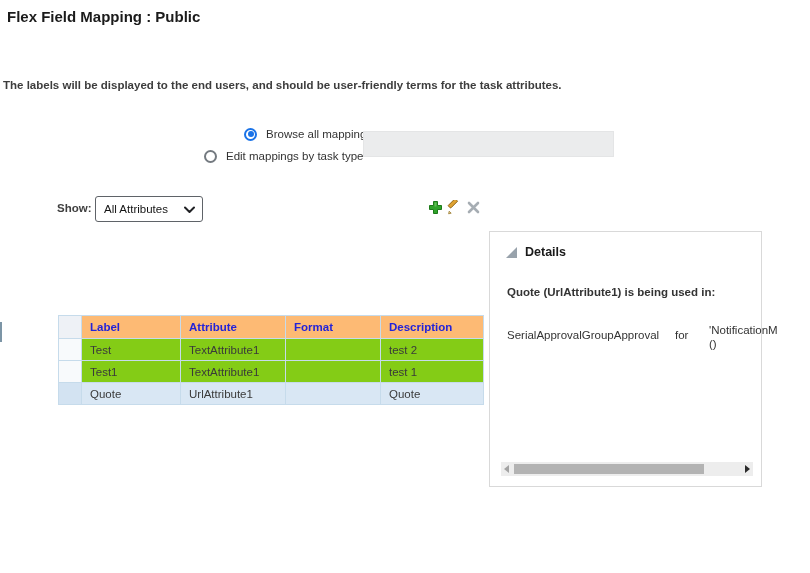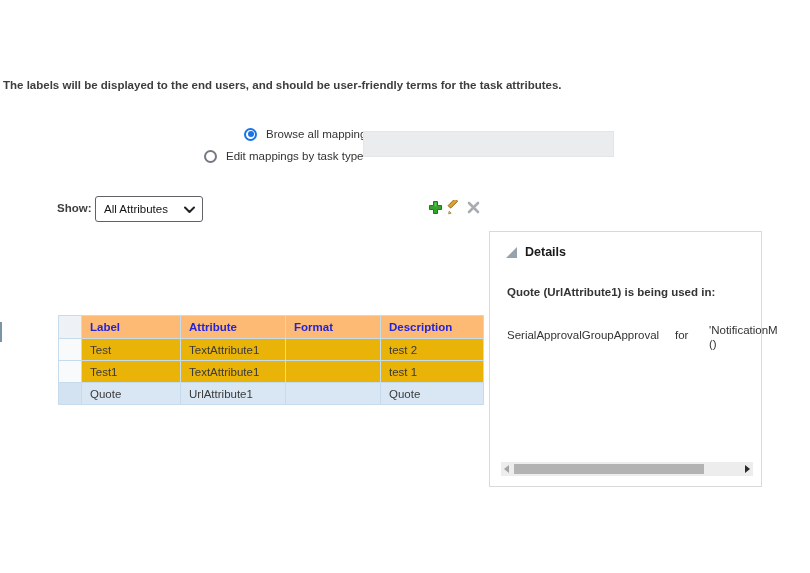--- a/index.html
+++ b/index.html
@@ -30,21 +30,21 @@
   .select-box .chev { flex:0 0 auto; }
 
   
   .toolbar { position:absolute; left:427px; top:199px; display:flex; align-items:center; gap:3px; }
   .tool-icon { width:16px; height:16px; display:flex; align-items:center; justify-content:center; }
 
   
   .flex-table { position:absolute; left:58px; top:315px; border-collapse:collapse; table-layout:fixed; font-size:11.5px; }
   .flex-table th, .flex-table td { border:1px solid #c6dbeb; padding:0 0 0 8px; text-align:left; overflow:hidden; white-space:nowrap; }
   .flex-table th { height:23px; font-weight:bold; color:#2323d9; background:#fdba74; }
-  .flex-table td { height:22px; color:#3a3a3a; background:#eab308; font-weight:normal; }
+  .flex-table td { height:22px; color:#3a3a3a; background:#84cc16; font-weight:normal; }
   .flex-table th.sel-col { background:#eef1f6; padding:0; }
   .flex-table td.sel-col { background:#f8fafc; padding:0; }
   .flex-table tr.selected td { background:#d9e7f4; }
   .flex-table tr.selected td.sel-col { background:#d3e3f2; }
 
   .edge-artifact { position:absolute; left:0; top:322px; width:2px; height:20px; background:#7c95a6; }
 
   
   .details-panel { position:absolute; left:489px; top:231px; width:273px; height:256px; border:1px solid #d9d9d9; background:#fff; }
   .details-header { position:absolute; left:16px; top:13px; display:flex; align-items:flex-end; gap:7px; }
@@ -60,20 +60,21 @@
   .hs-thumb { position:absolute; left:13px; top:2px; width:190px; height:10px; background:#b3b3b3; }
   .hs-arrow { position:absolute; top:3px; width:0; height:0; border-top:4px solid transparent; border-bottom:4px solid transparent; }
   .hs-left { left:3px; border-right:5px solid #a3a3a3; }
   .hs-right { right:3px; border-left:5px solid #2b2b2b; }
 </style>
 </head>
 <body>
 
 <div class="stage">
 
+  <div class="page-title">Flex Field Mapping : Public</div>
 
   <div class="intro-line intro-2">The labels will be displayed to the end users, and should be user-friendly terms for the task attributes.</div>
 
   <div class="radio-row radio-row-1">
     <span class="radio-circle checked"></span>
     <span class="radio-label">Browse all mappings</span>
   </div>
   <div class="radio-row radio-row-2">
     <span class="radio-circle"></span>
     <span class="radio-label">Edit mappings by task type</span>

